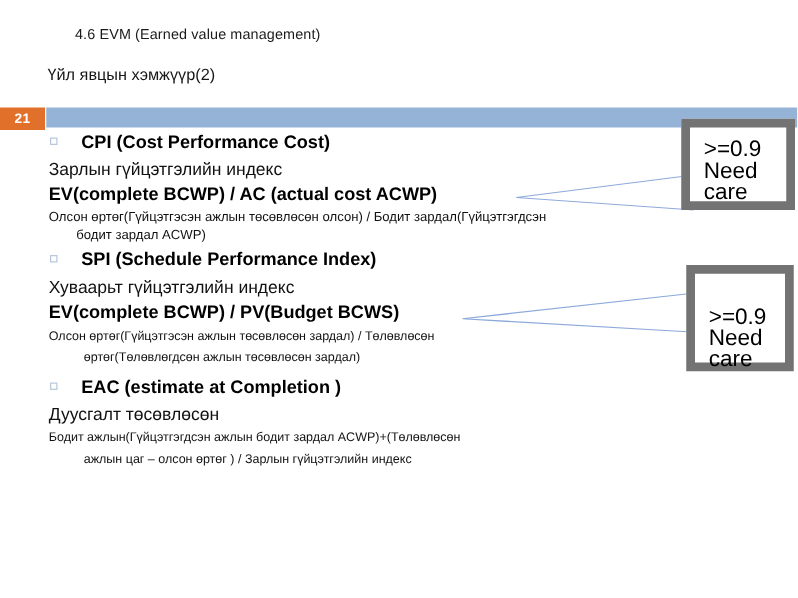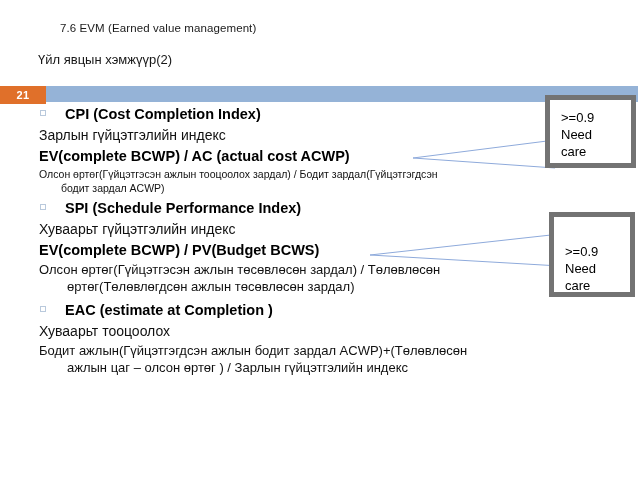--- a/index.html
+++ b/index.html
@@ -45,21 +45,21 @@
     left: 37px;
     top: 86px;
     width: 601px;
     height: 16px;
     background: #95b3d7;
   }
   .slide-number {
     position: absolute;
     left: 0px;
     top: 86px;
-    width: 46px;
+    width: 36px;
     height: 18px;
     background: #e0702a;
     color: #ffffff;
     font-size: 11px;
     font-weight: bold;
     display: flex;
     align-items: center;
     justify-content: center;
     letter-spacing: 0.3px;
   }
@@ -119,38 +119,38 @@
     line-height: 14px;
     padding-left: 3px;
     text-indent: 0;
     width: 497px;
   }
   .note .cont {
     display: block;
     padding-left: 22px;
   }
   .note-lg {
-    font-size: 13px;
+    font-size: 10px;
     line-height: 17px;
     width: 500px;
   }
   .note-lg .cont {
     padding-left: 28px;
   }
 
   .gap-sm { height: 3px; }
   .gap-md { height: 5px; }
 
   
   .callout {
     position: absolute;
-    border: 5px solid #737373;
+    border: 7px solid #737373;
     background: #ffffff;
     box-sizing: border-box;
-    font-size: 13px;
+    font-size: 18px;
     color: #000000;
     line-height: 17px;
     padding: 9px 0 0 11px;
   }
   .callout span { display: block; white-space: nowrap; }
 
   #callout-1 {
     left: 545px;
     top: 95px;
     width: 91px;
@@ -170,36 +170,36 @@
     pointer-events: none;
   }
   #leader-1 { left: 405px; top: 138px; width: 150px; height: 42px; }
   #leader-2 { left: 360px; top: 232px; width: 200px; height: 46px; }
 </style>
 </head>
 <body>
 
 <div id="slide">
 
-  <div class="kicker">7.6 EVM (Earned value management)</div>
+  <div class="kicker">4.6 EVM (Earned value management)</div>
   <div class="slide-title">Үйл явцын хэмжүүр(2)</div>
 
   <div class="banner"></div>
   <div class="slide-number">21</div>
 
   <div class="body-block">
 
     <div class="lvl1">
       <span class="bullet"></span>
-      <span>CPI (Cost Completion Index)</span>
+      <span>CPI (Cost Performance Cost)</span>
     </div>
     <div class="gloss">Зарлын гүйцэтгэлийн индекс</div>
     <div class="formula">EV(complete BCWP) / AC (actual cost ACWP)</div>
     <div class="note">
-      <span>Олсон өртөг(Гүйцэтгэсэн ажлын тооцоолох зардал) / Бодит зардал(Гүйцэтгэгдсэн</span>
+      <span>Олсон өртөг(Гүйцэтгэсэн ажлын төсөвлөсөн олсон) / Бодит зардал(Гүйцэтгэгдсэн</span>
       <span class="cont">бодит зардал ACWP)</span>
     </div>
 
     <div class="gap-sm"></div>
 
     <div class="lvl1">
       <span class="bullet"></span>
       <span>SPI (Schedule Performance Index)</span>
     </div>
     <div class="gloss">Хуваарьт гүйцэтгэлийн индекс</div>
@@ -208,21 +208,21 @@
       <span>Олсон өртөг(Гүйцэтгэсэн ажлын төсөвлөсөн зардал) / Төлөвлөсөн</span>
       <span class="cont">өртөг(Төлөвлөгдсөн ажлын төсөвлөсөн зардал)</span>
     </div>
 
     <div class="gap-md"></div>
 
     <div class="lvl1">
       <span class="bullet"></span>
       <span>EAC (estimate at Completion )</span>
     </div>
-    <div class="gloss">Хуваарьт тооцоолох</div>
+    <div class="gloss">Дуусгалт төсөвлөсөн</div>
     <div class="note note-lg">
       <span>Бодит ажлын(Гүйцэтгэгдсэн ажлын бодит зардал ACWP)+(Төлөвлөсөн</span>
       <span class="cont">ажлын цаг – олсон өртөг ) /  Зарлын гүйцэтгэлийн индекс</span>
     </div>
 
   </div>
 
   <svg class="leader" id="leader-1" viewBox="0 0 150 42" width="150" height="42">
     <polyline points="150,2 8,20 150,30" fill="none" stroke="#8eaadb" stroke-width="1"></polyline>
   </svg>

